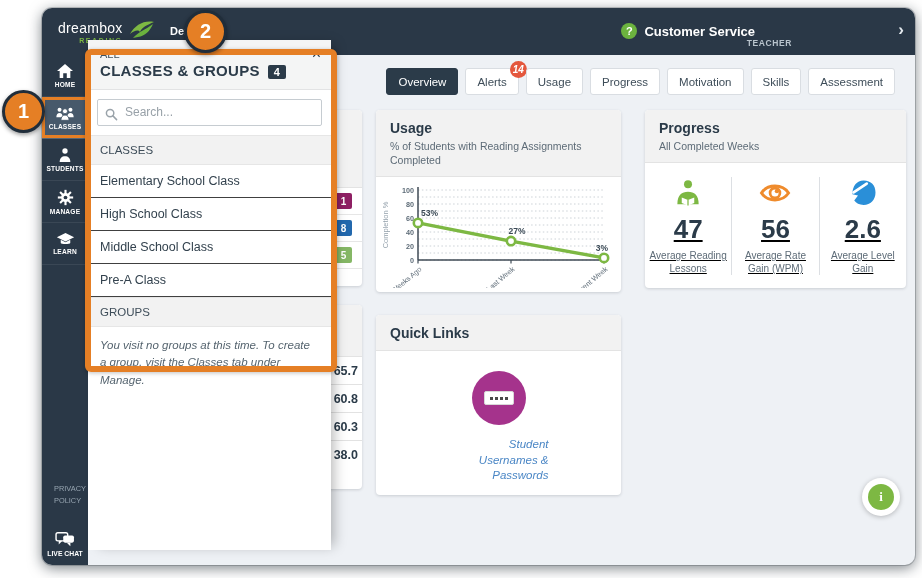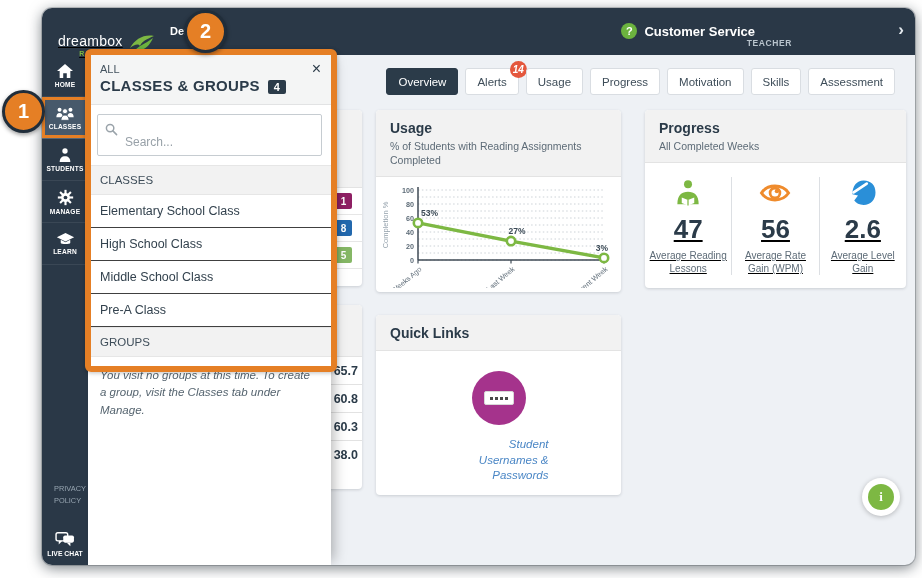--- a/index.html
+++ b/index.html
@@ -6,21 +6,21 @@
   body { background:#fff; font-family:"Liberation Sans","DejaVu Sans",sans-serif; }
   .stage { position:relative; width:922px; height:578px; background:#fff; overflow:hidden; }
 
   
   .window { position:absolute; left:42px; top:8px; width:873px; height:557px;
             background:#eef1f5; border-radius:10px; overflow:hidden;
             box-shadow:0 3px 14px rgba(15,25,35,.55), 0 0 0 1px rgba(15,25,35,.2); }
 
   
   .topbar { position:absolute; left:0; top:0; width:100%; height:47px; background:#2a3847; z-index:15; }
-  .logo { position:absolute; left:16px; top:23px; display:flex; align-items:center;text-decoration:underline; }
+  .logo { position:absolute; left:16px; top:9px; display:flex; align-items:flex-end; }
   .logo-text { display:flex; flex-direction:column; align-items:flex-end; }
   .logo-brand { color:#fff; font-size:14px; letter-spacing:.3px; }
   .logo-product { color:#7db843; font-size:7px; font-weight:bold; letter-spacing:1.6px; margin-top:1px; }
   .logo-icon { margin-left:6px; margin-top:1px; }
   .account-name { position:absolute; left:128px; top:17px; color:#fff; font-size:11px; font-weight:bold; }
   .cs-group { position:absolute; right:160px; top:15px; display:flex; align-items:center; gap:7px; }
   .q-icon { width:16px; height:16px; border-radius:50%; background:#6cb33f; color:#fff; font-size:11px;
             font-weight:bold; display:flex; align-items:center; justify-content:center; }
   .cs-label { color:#fff; font-size:13px; font-weight:bold; }
   .teacher-label { position:absolute; right:123px; top:30px; color:#b9c4cd; font-size:8.5px; font-weight:bold; letter-spacing:.6px; }
@@ -30,30 +30,30 @@
   .sidebar { position:absolute; left:0; top:47px; width:46px; height:510px; background:#2a3847; z-index:14; }
   .nav-item { height:42px; display:flex; flex-direction:column; align-items:center; justify-content:center;
               gap:2px; border-bottom:1px solid rgba(255,255,255,.08); cursor:pointer; }
   .nav-item.active { background:#47596b; box-shadow:inset 0 0 0 3px #e57f25; }
   .nav-label { color:#fff; font-size:6.6px; font-weight:bold; letter-spacing:.2px; }
   .privacy { position:absolute; left:0; bottom:58px; width:46px; padding:0 12px; color:#97a5b1; font-size:7.4px; line-height:1.6; }
   .livechat { position:absolute; left:0; bottom:8px; width:46px; display:flex; flex-direction:column; align-items:center; gap:2px; cursor:pointer; }
   .livechat-label { color:#fff; font-size:6.8px; font-weight:bold; }
 
   
-  .panel { position:absolute; left:46px; top:47px; width:243px; height:510px; background:#fff; z-index:20;
+  .panel { position:absolute; left:46px; top:32px; width:243px; height:510px; background:#fff; z-index:20;
            box-shadow:7px 0 12px -4px rgba(0,0,0,.28); }
   .panel-head { background:#f4f5f5; border-bottom:1px solid #e2e3e4; padding:8px 12px 10px; position:relative; }
   .panel-scope { font-size:11px; color:#44535f; margin-bottom:2px; }
   .panel-title-row { display:flex; align-items:flex-end; gap:8px; }
   .panel-title { font-size:15px; font-weight:bold; color:#2b3b49; letter-spacing:.3px; }
   .panel-count { background:#2b3b49; color:#fff; font-size:11px; font-weight:bold; padding:1px 6px; border-radius:2px; }
   .panel-close { position:absolute; right:10px; top:6px; font-size:16px; color:#2b3b49; cursor:pointer; line-height:1; }
   .panel-search { padding:9px 9px; position:relative; background:#fff; }
-  .panel-search input { width:100%; padding:20px 8px 6px 27px; border:1px solid #c6ccd1; border-radius:2px;
+  .panel-search input { width:100%; padding:5px 8px 6px 27px; border:1px solid #c6ccd1; border-radius:2px;
                         font-size:12px; color:#444; font-family:inherit; outline:none; }
   .panel-search input::placeholder { color:#98a1a8; }
   .search-icon { position:absolute; left:17px; top:17px; }
   .section-head { background:#f2f2f2; border-top:1px solid #e6e6e6; border-bottom:1px solid #e6e6e6;
                   padding:8px 12px; font-size:11.5px; color:#3e4d59; }
   .class-item { padding:9px 12px; font-size:12.5px; color:#33424e; border-bottom:1px solid #404040; background:#fff; cursor:pointer; }
   .groups-empty { padding:10px 12px; font-size:11.5px; font-style:italic; color:#55646f; line-height:1.5; }
 
   
   .callout-rect { position:absolute; left:85px; top:49px; width:252px; height:323px;

